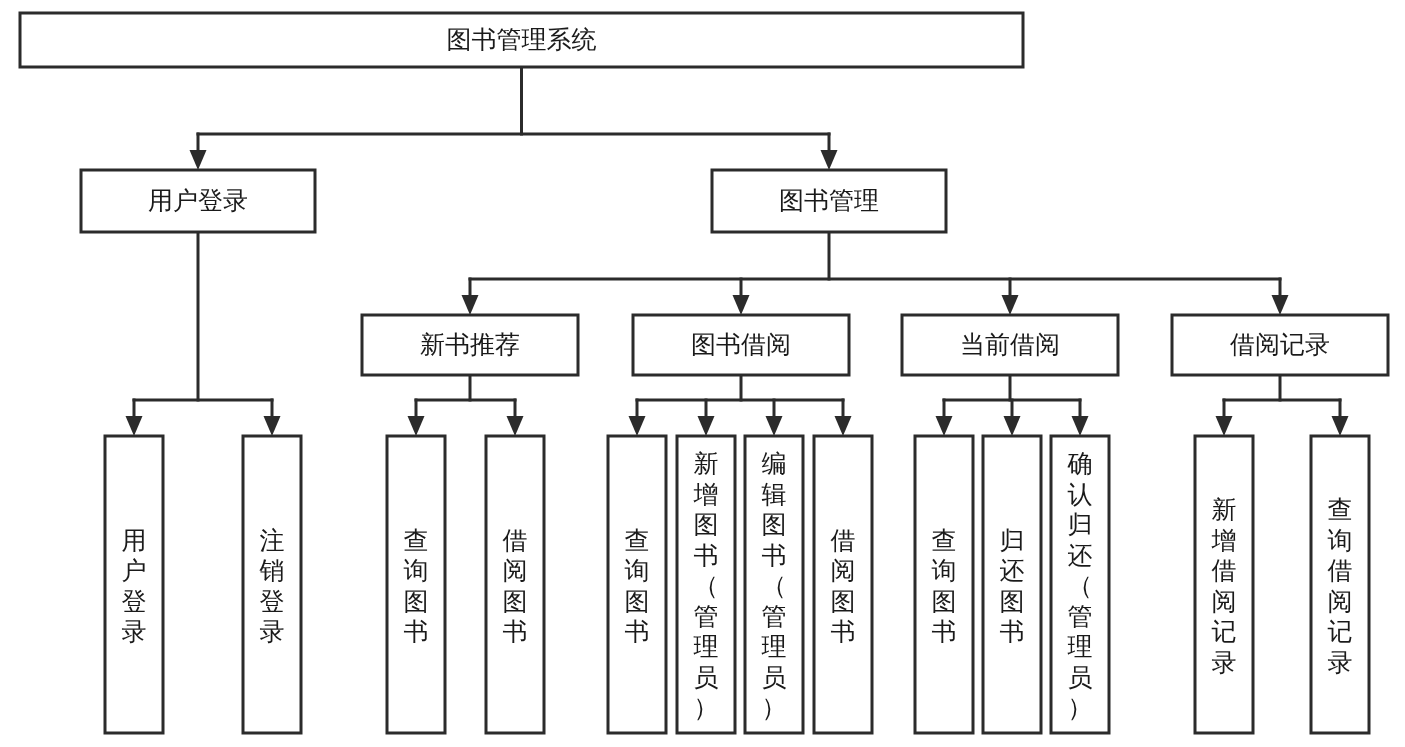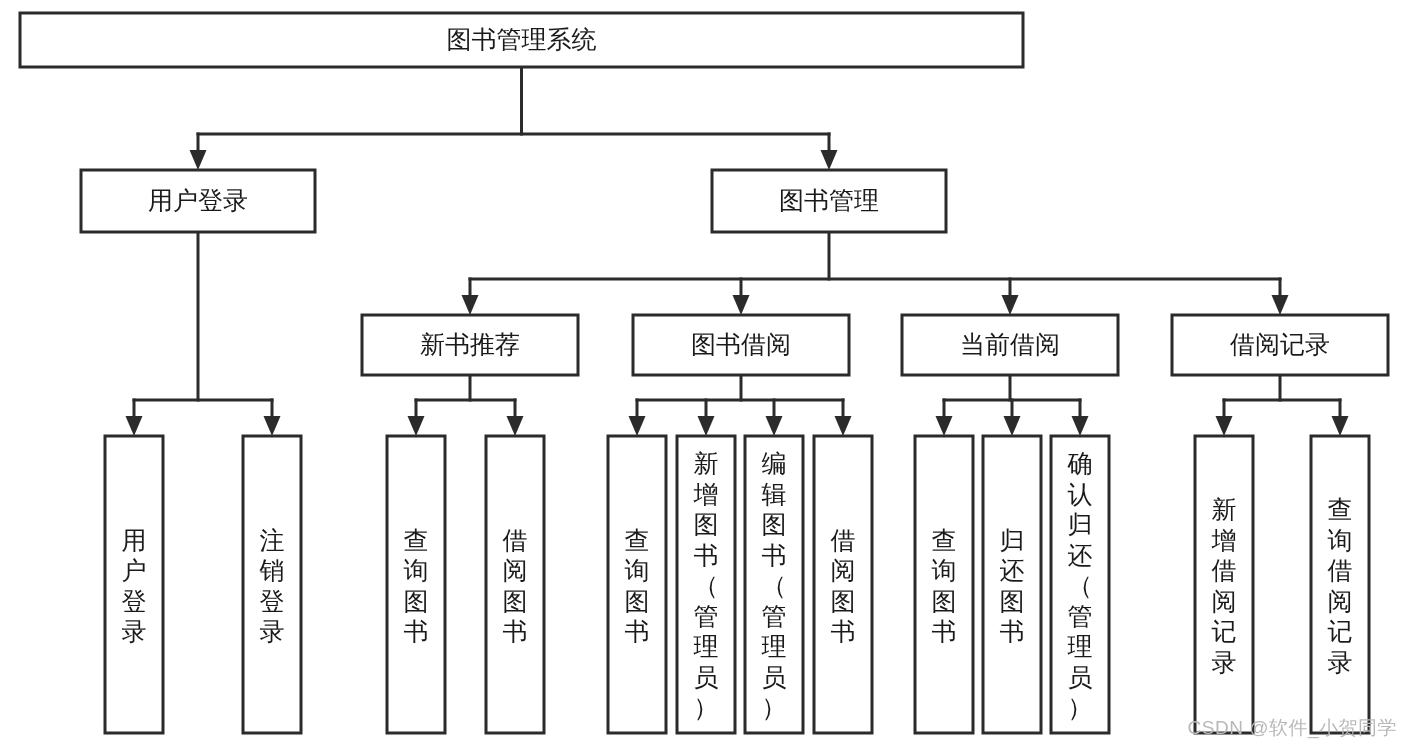--- a/index.html
+++ b/index.html
@@ -213,14 +213,13 @@
         <g>
           <rect class="node-box" x="1195" y="436" width="58" height="297"></rect>
           <text class="node-label-vertical" x="1224" y="518.01" font-size="25"><tspan x="1224" dy="0">新</tspan><tspan x="1224" dy="30.5">增</tspan><tspan x="1224" dy="30.5">借</tspan><tspan x="1224" dy="30.5">阅</tspan><tspan x="1224" dy="30.5">记</tspan><tspan x="1224" dy="30.5">录</tspan></text>
         </g>
         <g>
           <rect class="node-box" x="1311" y="436" width="58" height="297"></rect>
           <text class="node-label-vertical" x="1340" y="518.01" font-size="25"><tspan x="1340" dy="0">查</tspan><tspan x="1340" dy="30.5">询</tspan><tspan x="1340" dy="30.5">借</tspan><tspan x="1340" dy="30.5">阅</tspan><tspan x="1340" dy="30.5">记</tspan><tspan x="1340" dy="30.5">录</tspan></text>
         </g>
       </g>
   </svg>
-  <div class="watermark">CSDN @软件_小贺同学</div>
 </div>
 
 </body></html>

